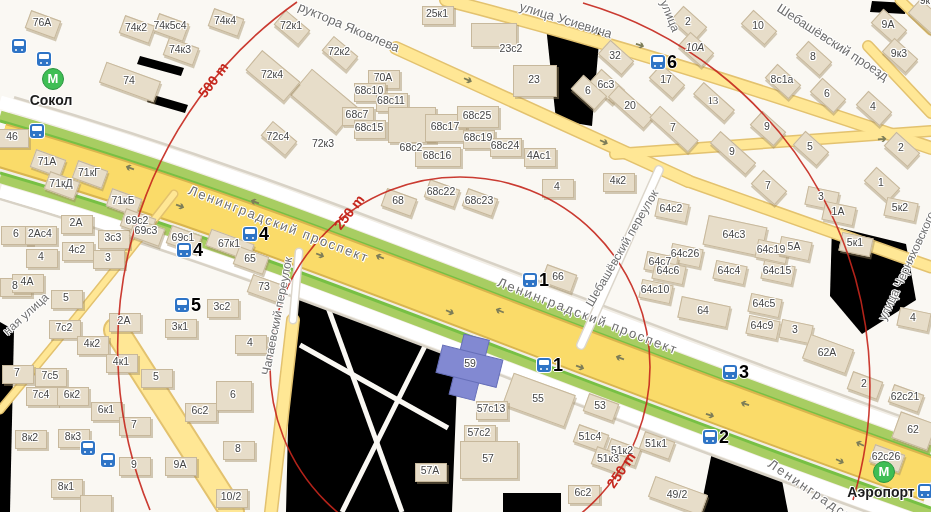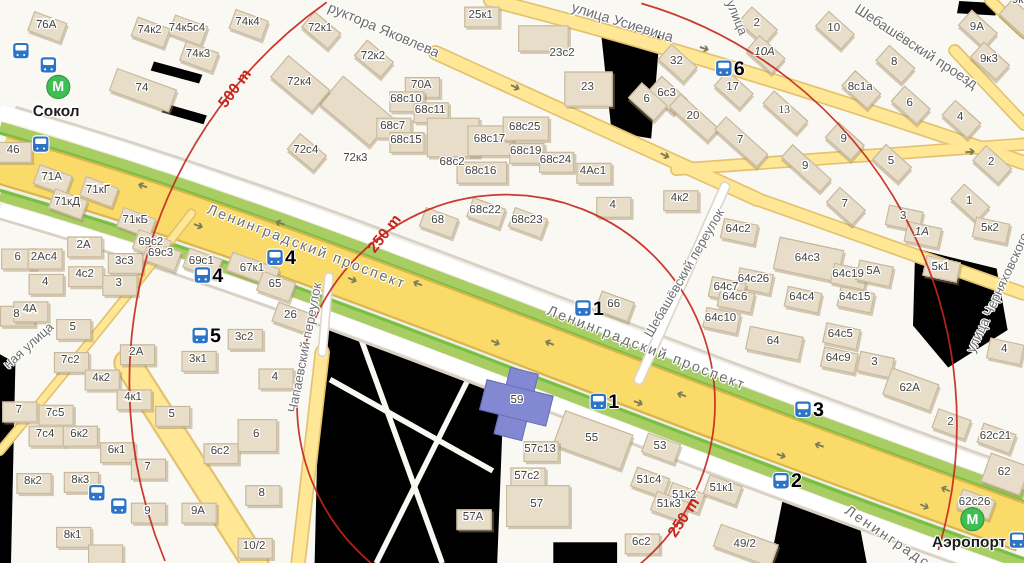--- a/index.html
+++ b/index.html
@@ -314,21 +314,21 @@
       <div class="bnum" style="left: 41px; top: 256px;">4</div>
       <div class="bnum" style="left: 108px; top: 257px;">3</div>
       <div class="bnum" style="left: 15px; top: 285px;">8</div>
       <div class="bnum" style="left: 27px; top: 281px;">4А</div>
       <div class="bnum" style="left: 66px; top: 297px;">5</div>
       <div class="bnum" style="left: 64px; top: 327px;">7с2</div>
       <div class="bnum" style="left: 124px; top: 320px;">2А</div>
       <div class="bnum" style="left: 183px; top: 237px;">69с1</div>
       <div class="bnum" style="left: 229px; top: 243px;">67к1</div>
       <div class="bnum" style="left: 250px; top: 258px;">65</div>
-      <div class="bnum" style="left: 264px; top: 286px;">26</div>
+      <div class="bnum" style="left: 264px; top: 286px;">73</div>
       <div class="bnum" style="left: 222px; top: 306px;">3с2</div>
       <div class="bnum" style="left: 180px; top: 326px;">3к1</div>
       <div class="bnum" style="left: 92px; top: 343px;">4к2</div>
       <div class="bnum" style="left: 121px; top: 361px;">4к1</div>
       <div class="bnum" style="left: 156px; top: 376px;">5</div>
       <div class="bnum" style="left: 17px; top: 372px;">7</div>
       <div class="bnum" style="left: 50px; top: 375px;">7с5</div>
       <div class="bnum" style="left: 41px; top: 394px;">7с4</div>
       <div class="bnum" style="left: 72px; top: 394px;">6к2</div>
       <div class="bnum" style="left: 106px; top: 409px;">6к1</div>
@@ -354,21 +354,21 @@
       <div class="bnum" style="left: 655px; top: 289px;">64с10</div>
       <div class="bnum" style="left: 703px; top: 310px;">64</div>
       <div class="bnum" style="left: 729px; top: 270px;">64с4</div>
       <div class="bnum" style="left: 771px; top: 249px;">64с19</div>
       <div class="bnum" style="left: 777px; top: 270px;">64с15</div>
       <div class="bnum" style="left: 764px; top: 303px;">64с5</div>
       <div class="bnum" style="left: 762px; top: 325px;">64с9</div>
       <div class="bnum" style="left: 794px; top: 246px;">5А</div>
       <div class="bnum" style="left: 768px; top: 185px;">7</div>
       <div class="bnum" style="left: 821px; top: 196px;">3</div>
-      <div class="bnum" style="left: 838px; top: 211px; font-style: italic;">1А</div>
+      <div class="bnum" style="left: 838px; top: 211px;">1А</div>
       <div class="bnum" style="left: 881px; top: 182px;">1</div>
       <div class="bnum" style="left: 900px; top: 207px;">5к2</div>
       <div class="bnum" style="left: 855px; top: 242px;">5к1</div>
       <div class="bnum" style="left: 795px; top: 329px;">3</div>
       <div class="bnum" style="left: 913px; top: 317px;">4</div>
       <div class="bnum" style="left: 558px; top: 276px;">66</div>
       <div class="bnum" style="left: 827px; top: 352px;">62А</div>
       <div class="bnum" style="left: 864px; top: 383px;">2</div>
       <div class="bnum" style="left: 905px; top: 396px;">62с21</div>
       <div class="bnum" style="left: 913px; top: 429px;">62</div>

